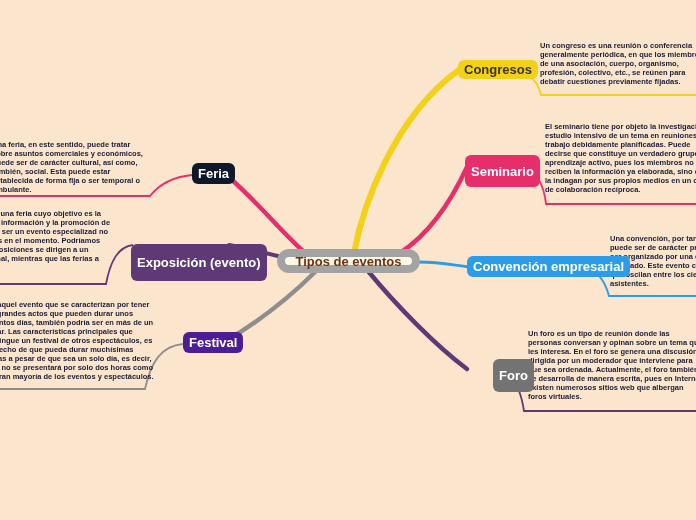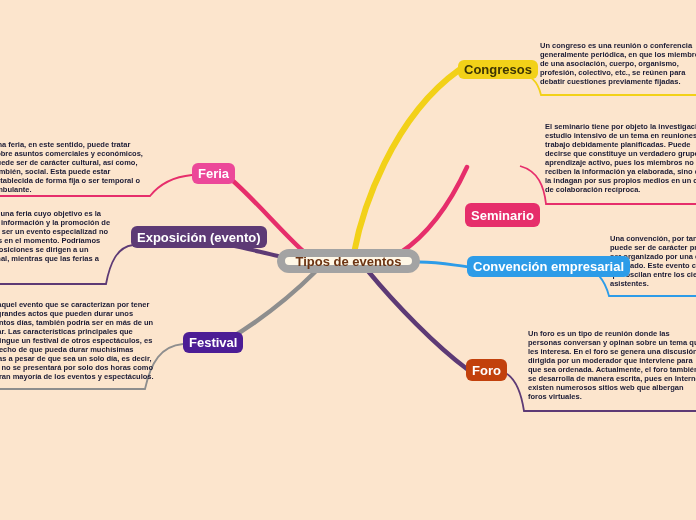--- a/index.html
+++ b/index.html
@@ -61,31 +61,31 @@
     <path d="M501,371 C515,375 521,391 524,411 L700,411" stroke-width="1.8" stroke="#5d3a75"></path>
     <path d="M192,175 C171,177 158,186 150,196 L-5,196" stroke-width="1.8" stroke="#e62e6b"></path>
     <path d="M133,245 C117,247 110,263 106,284 L-5,284" stroke-width="1.8" stroke="#5d3a75"></path>
     <path d="M183,344 C161,346 151,362 145,389 L-5,389" stroke-width="1.8" stroke="#8e8e8e"></path>
   </svg>
 
   <div class="root-node">Tipos de eventos</div>
 
   <div class="pill" style="left: 458px; top: 60px; height: 19px; background-color: rgb(242, 209, 24); color: rgb(61, 53, 4);">Congresos</div>
 
-  <div class="pill" style="left: 465px; top: 155px; height: 24px; background-color: rgb(230, 46, 107); color: rgb(255, 255, 255); margin-top: 48px;">Seminario</div>
+  <div class="pill" style="left: 465px; top: 155px; height: 32px; background-color: rgb(230, 46, 107); color: rgb(255, 255, 255);">Seminario</div>
 
   <div class="pill" style="left: 467px; top: 256px; height: 21px; background-color: rgb(45, 156, 232); color: rgb(255, 255, 255);">Convención empresarial</div>
 
-  <div class="pill" style="left: 466px; top: 359px; height: 22px; background-color: #c2410c; color: rgb(255, 255, 255);">Foro</div>
+  <div class="pill" style="left: 493px; top: 359px; height: 33px; background-color: #737373; color: rgb(255, 255, 255);">Foro</div>
 
   <div class="pill" style="left: 183px; top: 332px; height: 21px; background-color: #4c1d95; color: rgb(255, 255, 255);">Festival</div>
 
-  <div class="pill" style="left: 131px; top: 226px; height: 22px; background-color: rgb(93, 58, 117); color: rgb(255, 255, 255);">Exposición (evento)</div>
+  <div class="pill" style="left: 131px; top: 244px; height: 37px; background-color: rgb(93, 58, 117); color: rgb(255, 255, 255);">Exposición (evento)</div>
 
-  <div class="pill" style="left: 192px; top: 163px; height: 21px; background-color: #ec4899; color: rgb(255, 255, 255);">Feria</div>
+  <div class="pill" style="left: 192px; top: 163px; height: 21px; background-color: #0f172a; color: rgb(255, 255, 255);">Feria</div>
 
   <div class="desc" style="left:540px;top:41px;width:172px;">Un congreso es una reunión o conferencia generalmente periódica, en que los miembros de una asociación, cuerpo, organismo, profesión, colectivo, etc., se reúnen para debatir cuestiones previamente fijadas.</div>
 
   <div class="desc" style="left:545px;top:122px;width:168px;">El seminario tiene por objeto la investigación o estudio intensivo de un tema en reuniones de trabajo debidamente planificadas. Puede decirse que constituye un verdadero grupo de aprendizaje activo, pues los miembros no reciben la información ya elaborada, sino que la indagan por sus propios medios en un clima de colaboración recíproca.</div>
 
   <div class="desc" style="left:610px;top:234px;width:168px;">Una convención, por tanto, es un acto, que puede ser de carácter privado; es decir, puede ser organizado por una empresa privada o por el Estado. Este evento cuenta con invitados, que oscilan entre los cien y los cuatrocientos asistentes.</div>
 
   <div class="desc" style="left:528px;top:329px;width:176px;">Un foro es un tipo de reunión donde las personas conversan y opinan sobre un tema que les interesa. En el foro se genera una discusión, dirigida por un moderador que interviene para que sea ordenada. Actualmente, el foro también se desarrolla de manera escrita, pues en Internet existen numerosos sitios web que albergan foros virtuales.</div>
 
   <div class="desc" style="left:-14px;top:300px;width:168px;">Es aquel evento que se caracterizan por tener de grandes actos que pueden durar unos cuantos días, también podría ser en más de un lugar. Las características principales que distingue un festival de otros espectáculos, es el hecho de que pueda durar muchísimas horas a pesar de que sea un solo día, es decir, que no se presentará por solo dos horas como la gran mayoría de los eventos y espectáculos.</div>

